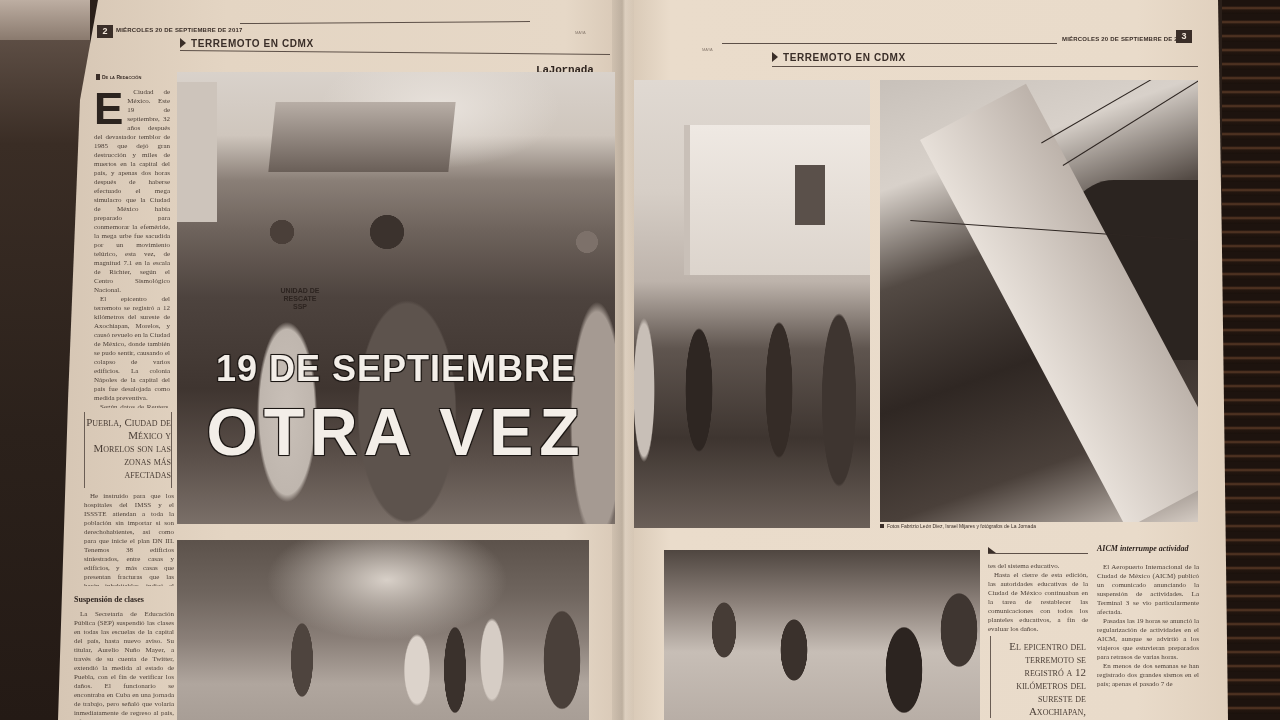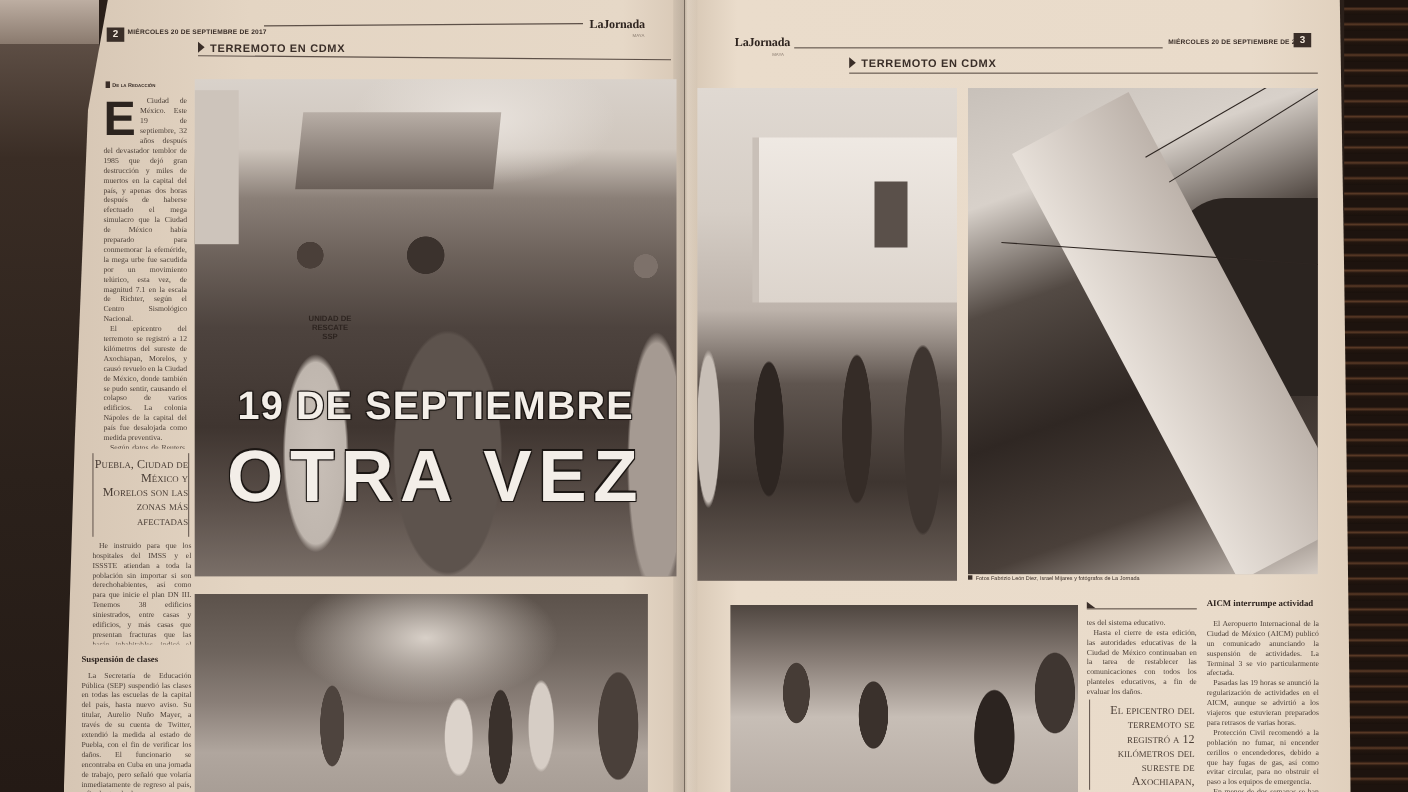--- a/index.html
+++ b/index.html
@@ -45,22 +45,22 @@
     .folio {
       position: absolute; top: 26px; width: 16px; height: 13px;
       background: #3a2e28; color: #f2e7da; font-family: "Liberation Sans", sans-serif;
       font-size: 9px; font-weight: bold; text-align: center; line-height: 13px;
     }
     .dateline {
       position: absolute; font-family: "Liberation Sans", sans-serif; font-weight: bold;
       font-size: 6px; color: #3a2e28; letter-spacing: 0.2px; text-transform: uppercase;
     }
     .masthead {
-      position: absolute; font-family: Liberation Serif, serif; font-weight: bold;
-      font-size: 11px; color: #2f2520; letter-spacing: -0.2px;
+      position: absolute; font-family: Liberation Mono, monospace; font-weight: bold;
+      font-size: 11px; color: #2f2520; letter-spacing: -0.2px; margin-top: 48px;
     }
     .masthead-sub {
       position: absolute; font-family: "Liberation Sans", sans-serif; font-size: 4px; color: #8a7c70;
     }
     .rule { position: absolute; height: 1px; background: #5d5048; }
     .section-tag {
       position: absolute; font-family: "Liberation Sans", sans-serif; font-weight: bold;
       font-size: 10px; color: #3a2e28; letter-spacing: 0.6px;
     }
     .section-tag .tri {
@@ -271,19 +271,18 @@
 </div>
 
 <div class="tri-mark" style="left:988px;top:547px;"></div>
 <div class="rule" style="left:988px;top:553px;width:100px;"></div>
 <div class="col" style="left:988px;top:562px;width:100px;height:70px;">
   <p style="text-indent:0">tes del sistema educativo.</p>
   <p>Hasta el cierre de esta edición, las autoridades educativas de la Ciudad de México continuaban en la tarea de restablecer las comunicaciones con todos los planteles educativos, a fin de evaluar los daños.</p>
 </div>
 <div class="pullquote" style="left:990px;top:636px;width:96px;height:82px;border-right:none;">El epicentro del terremoto se registró a 12 kilómetros del sureste de Axochiapan, Morelos</div>
 
-<div class="subhead" style="left:1097px;top:544px;">AICM interrumpe actividad</div>
+<div class="subhead" style="left:1097px;top:544px;font-style:italic;">AICM interrumpe actividad</div>
 <div class="col" style="left:1097px;top:563px;width:102px;height:157px;">
   <p>El Aeropuerto Internacional de la Ciudad de México (AICM) publicó un comunicado anunciando la suspensión de actividades. La Terminal 3 se vio particularmente afectada.</p>
   <p>Pasadas las 19 horas se anunció la regularización de actividades en el AICM, aunque se advirtió a los viajeros que estuvieran preparados para retrasos de varias horas.</p>
-  <p>Protección Civil recomendó a la población no fumar, ni encender cerillos o encendedores, debido a que hay fugas de gas, así como evitar circular, para no obstruir el paso a los equipos de emergencia.</p>
   <p>En menos de dos semanas se han registrado dos grandes sismos en el país; apenas el pasado 7 de</p>
 </div>
 
 </body></html>

